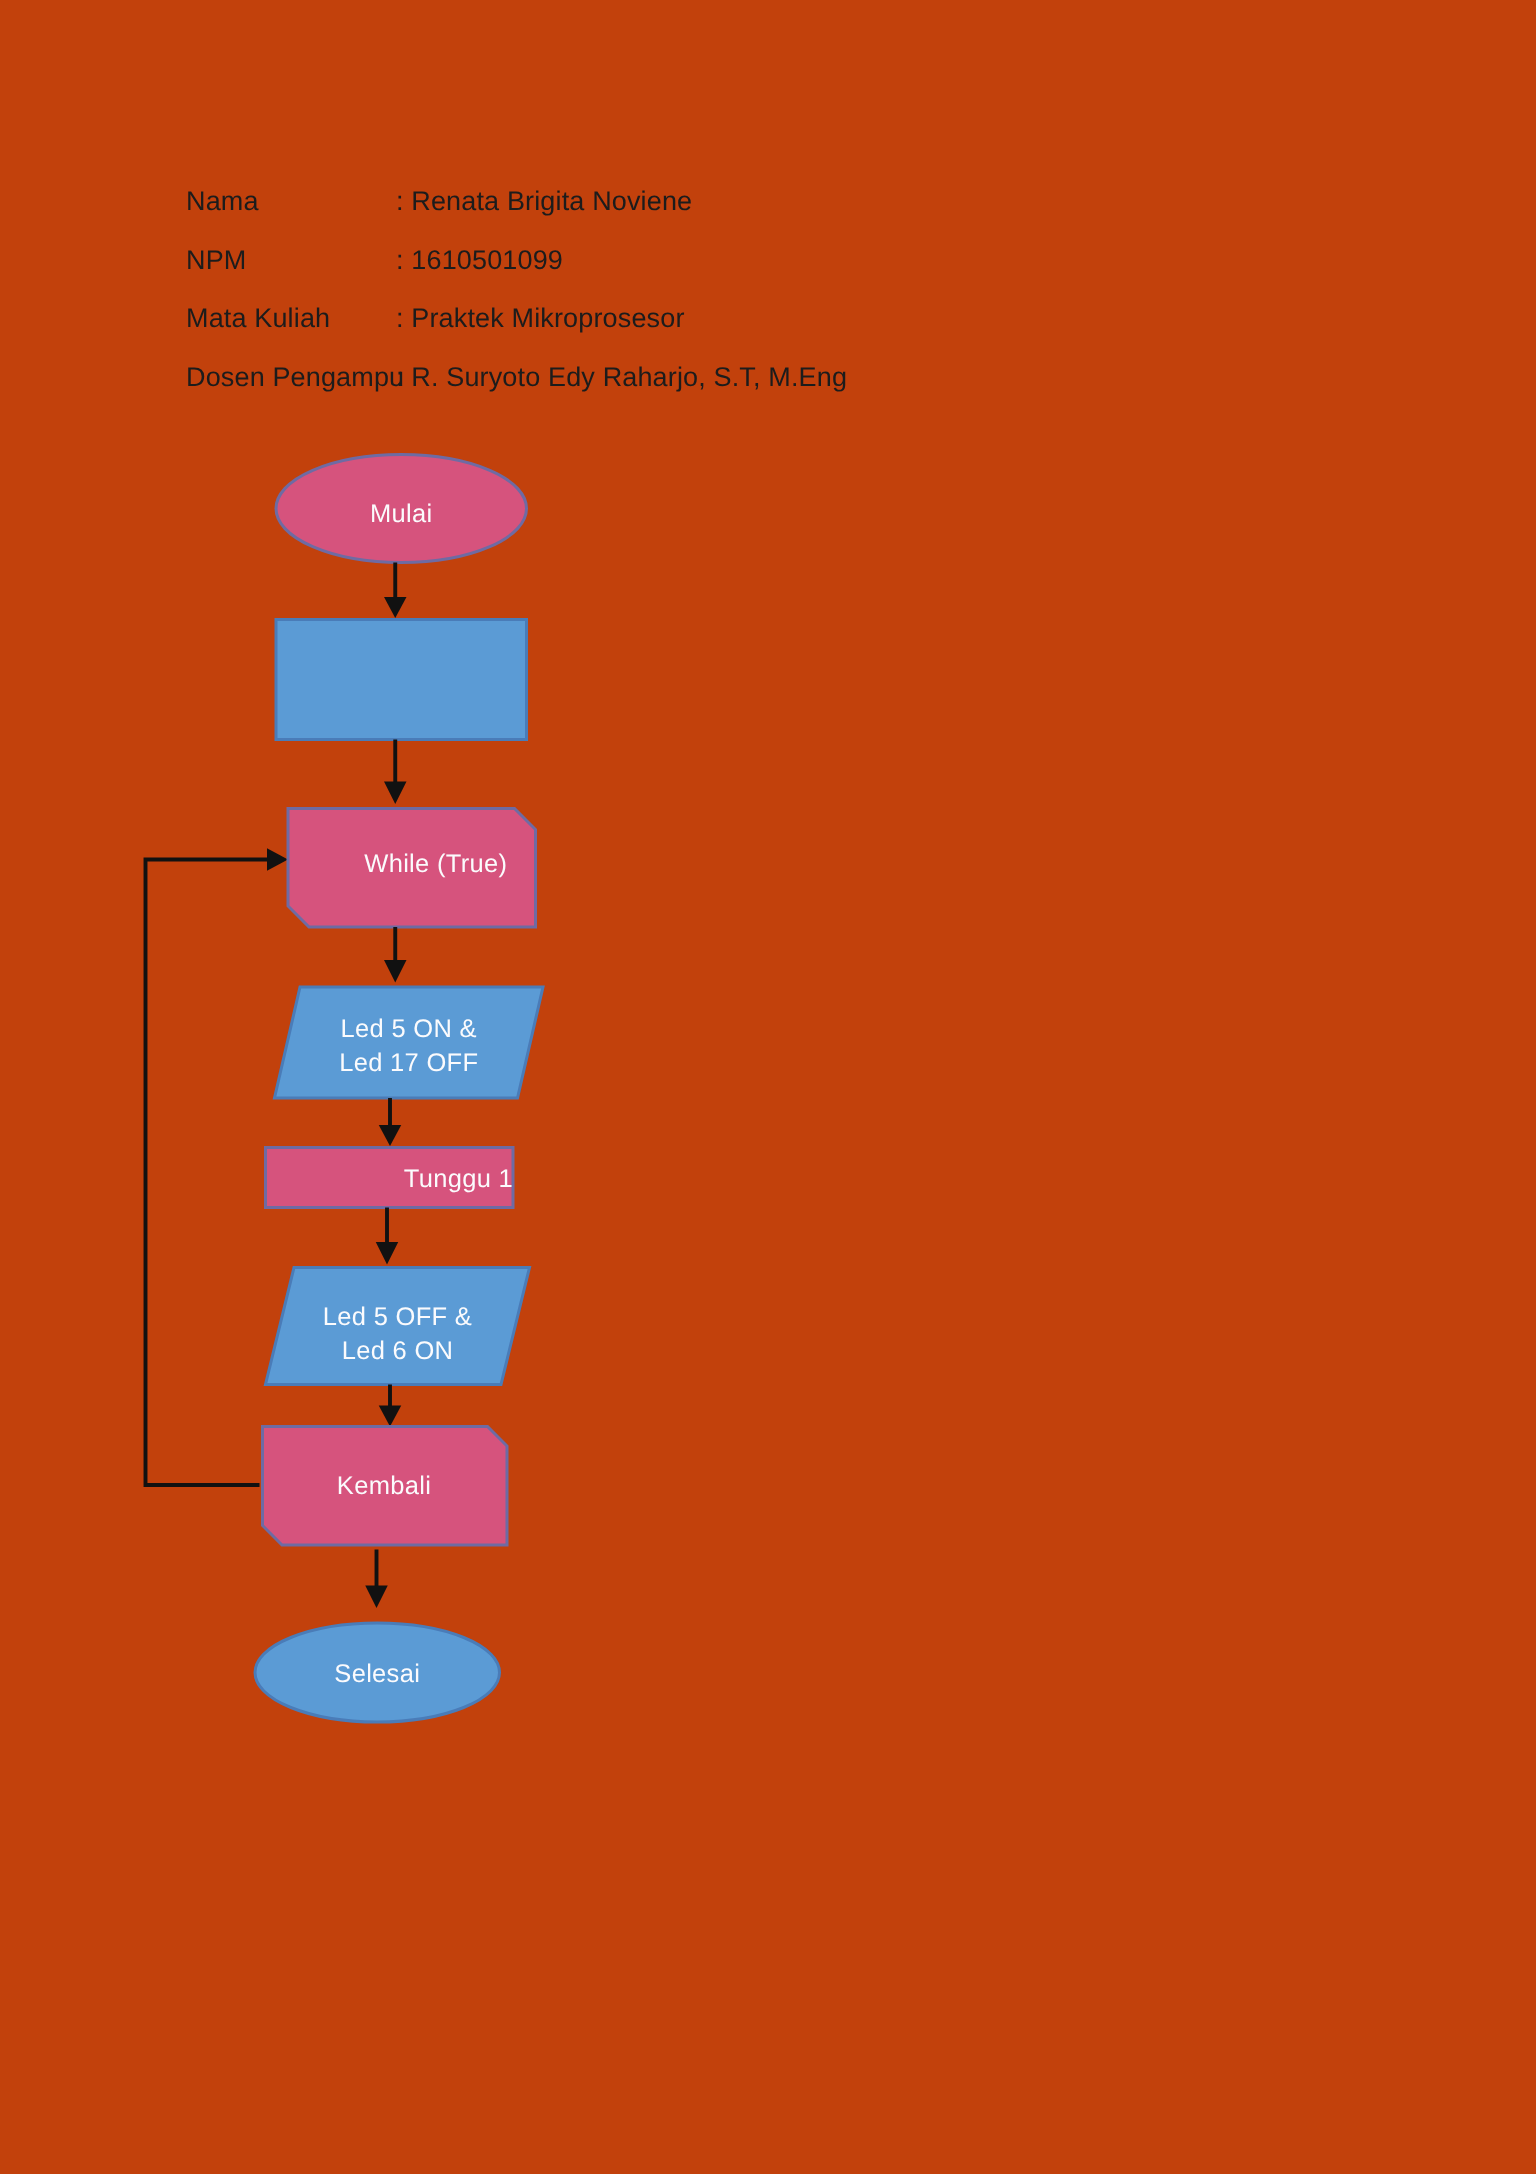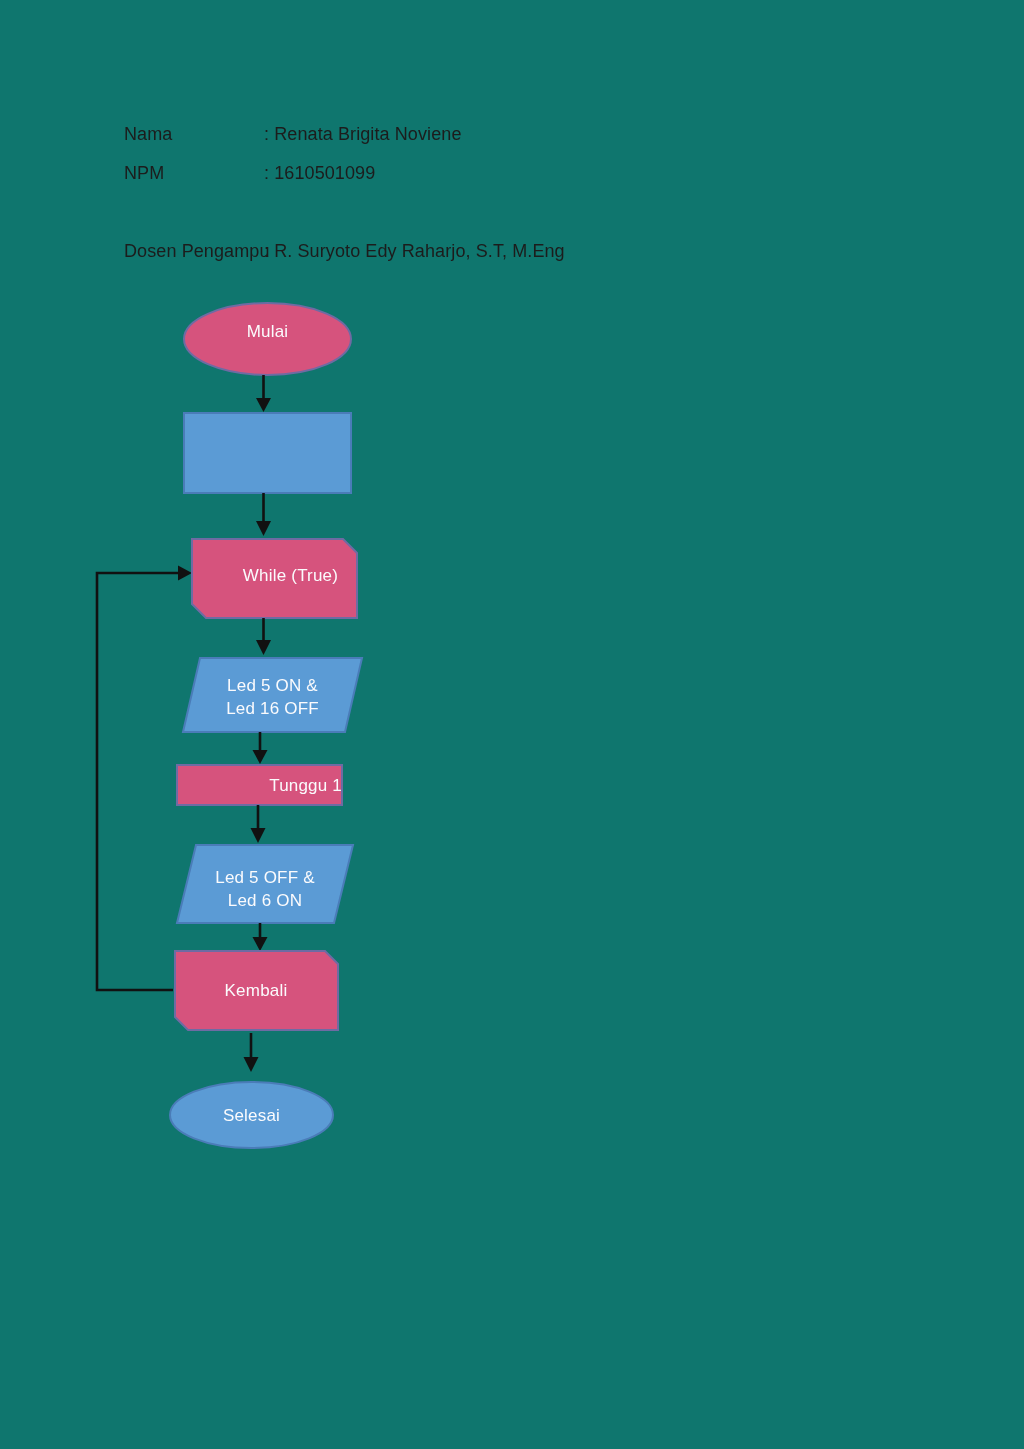--- a/index.html
+++ b/index.html
@@ -5,21 +5,21 @@
   * { margin: 0; padding: 0; box-sizing: border-box; }
   html, body { background: #ffffff; }
   body {
     font-family: "Liberation Sans", "DejaVu Sans", sans-serif;
     -webkit-font-smoothing: antialiased;
   }
   .page {
     position: relative;
     width: 1024px;
     height: 1449px;
-    background: #0f766e;
+    background: #c2410c;
     overflow: hidden;
   }
 
   
   .hdr-row {
     position: absolute;
     left: 124px;
     font-size: 18px;
     color: #1c1c1c;
     white-space: nowrap;
@@ -51,36 +51,37 @@
     justify-content: center;
     text-align: center;
     color: #fbfbfd;
     font-size: 17px;
     letter-spacing: 0.2px;
     pointer-events: none;
   }
   .fc-label .ln { line-height: 23px; }
   .fc-label.wide-gap .ln { line-height: 36px; }
 
-  .lbl-mulai   { left: 184px; top: 295px; width: 167px; height: 72px; }
+  .lbl-mulai   { left: 184px; top: 306px; width: 167px; height: 72px; }
   .lbl-setup   { left: 184px; top: 413px; width: 167px; height: 80px; }
   .lbl-while   { left: 192px; top: 536px; width: 197px; height: 79px; }
   .lbl-ledon   { left: 183px; top: 660px; width: 179px; height: 74px; }
   .lbl-tunggu  { left: 177px; top: 765px; width: 165px; height: 40px; align-items: flex-end; }
   .lbl-ledoff  { left: 177px; top: 845px; width: 176px; height: 88px; }
   .lbl-kembali { left: 175px; top: 951px; width: 162px; height: 79px; }
   .lbl-selesai { left: 170px; top: 1082px; width: 163px; height: 66px; }
 </style>
 </head>
 <body>
 
 <div class="page">
 
   <div class="hdr-row r0"><span class="hdr-label">Nama</span><span>: Renata Brigita Noviene</span></div>
   <div class="hdr-row r1"><span class="hdr-label">NPM</span><span>: 1610501099</span></div>
+  <div class="hdr-row r2"><span class="hdr-label">Mata Kuliah</span><span>: Praktek Mikroprosesor</span></div>
   <div class="hdr-row r3"><span class="hdr-label">Dosen Pengampu</span><span>: R. Suryoto Edy Raharjo, S.T, M.Eng</span></div>
 
   <svg class="fc-svg" viewBox="0 0 1024 1449">
 
     <polyline class="edge-line" points="173,990 97,990 97,573 178,573"></polyline>
     <polygon class="edge-head" points="178,565.5 178,580.5 192,573"></polygon>
 
     <ellipse cx="267.5" cy="339" rx="83.5" ry="36" class="stroke-purple" fill="#d6537d"></ellipse>
 
     <line class="edge-line" x1="263.5" y1="375" x2="263.5" y2="399"></line>
@@ -123,21 +124,21 @@
     <span class="ln">Mulai</span>
   </div>
 
 
   <div class="fc-label lbl-while">
     <span class="ln">While (True)</span>
   </div>
 
   <div class="fc-label lbl-ledon">
     <span class="ln">Led 5 ON &amp;</span>
-    <span class="ln">Led 16 OFF</span>
+    <span class="ln">Led 17 OFF</span>
   </div>
 
   <div class="fc-label lbl-tunggu">
     <span class="ln">Tunggu 1</span>
   </div>
 
   <div class="fc-label lbl-ledoff">
     <span class="ln">Led 5 OFF &amp;</span>
     <span class="ln">Led 6 ON</span>
   </div>

